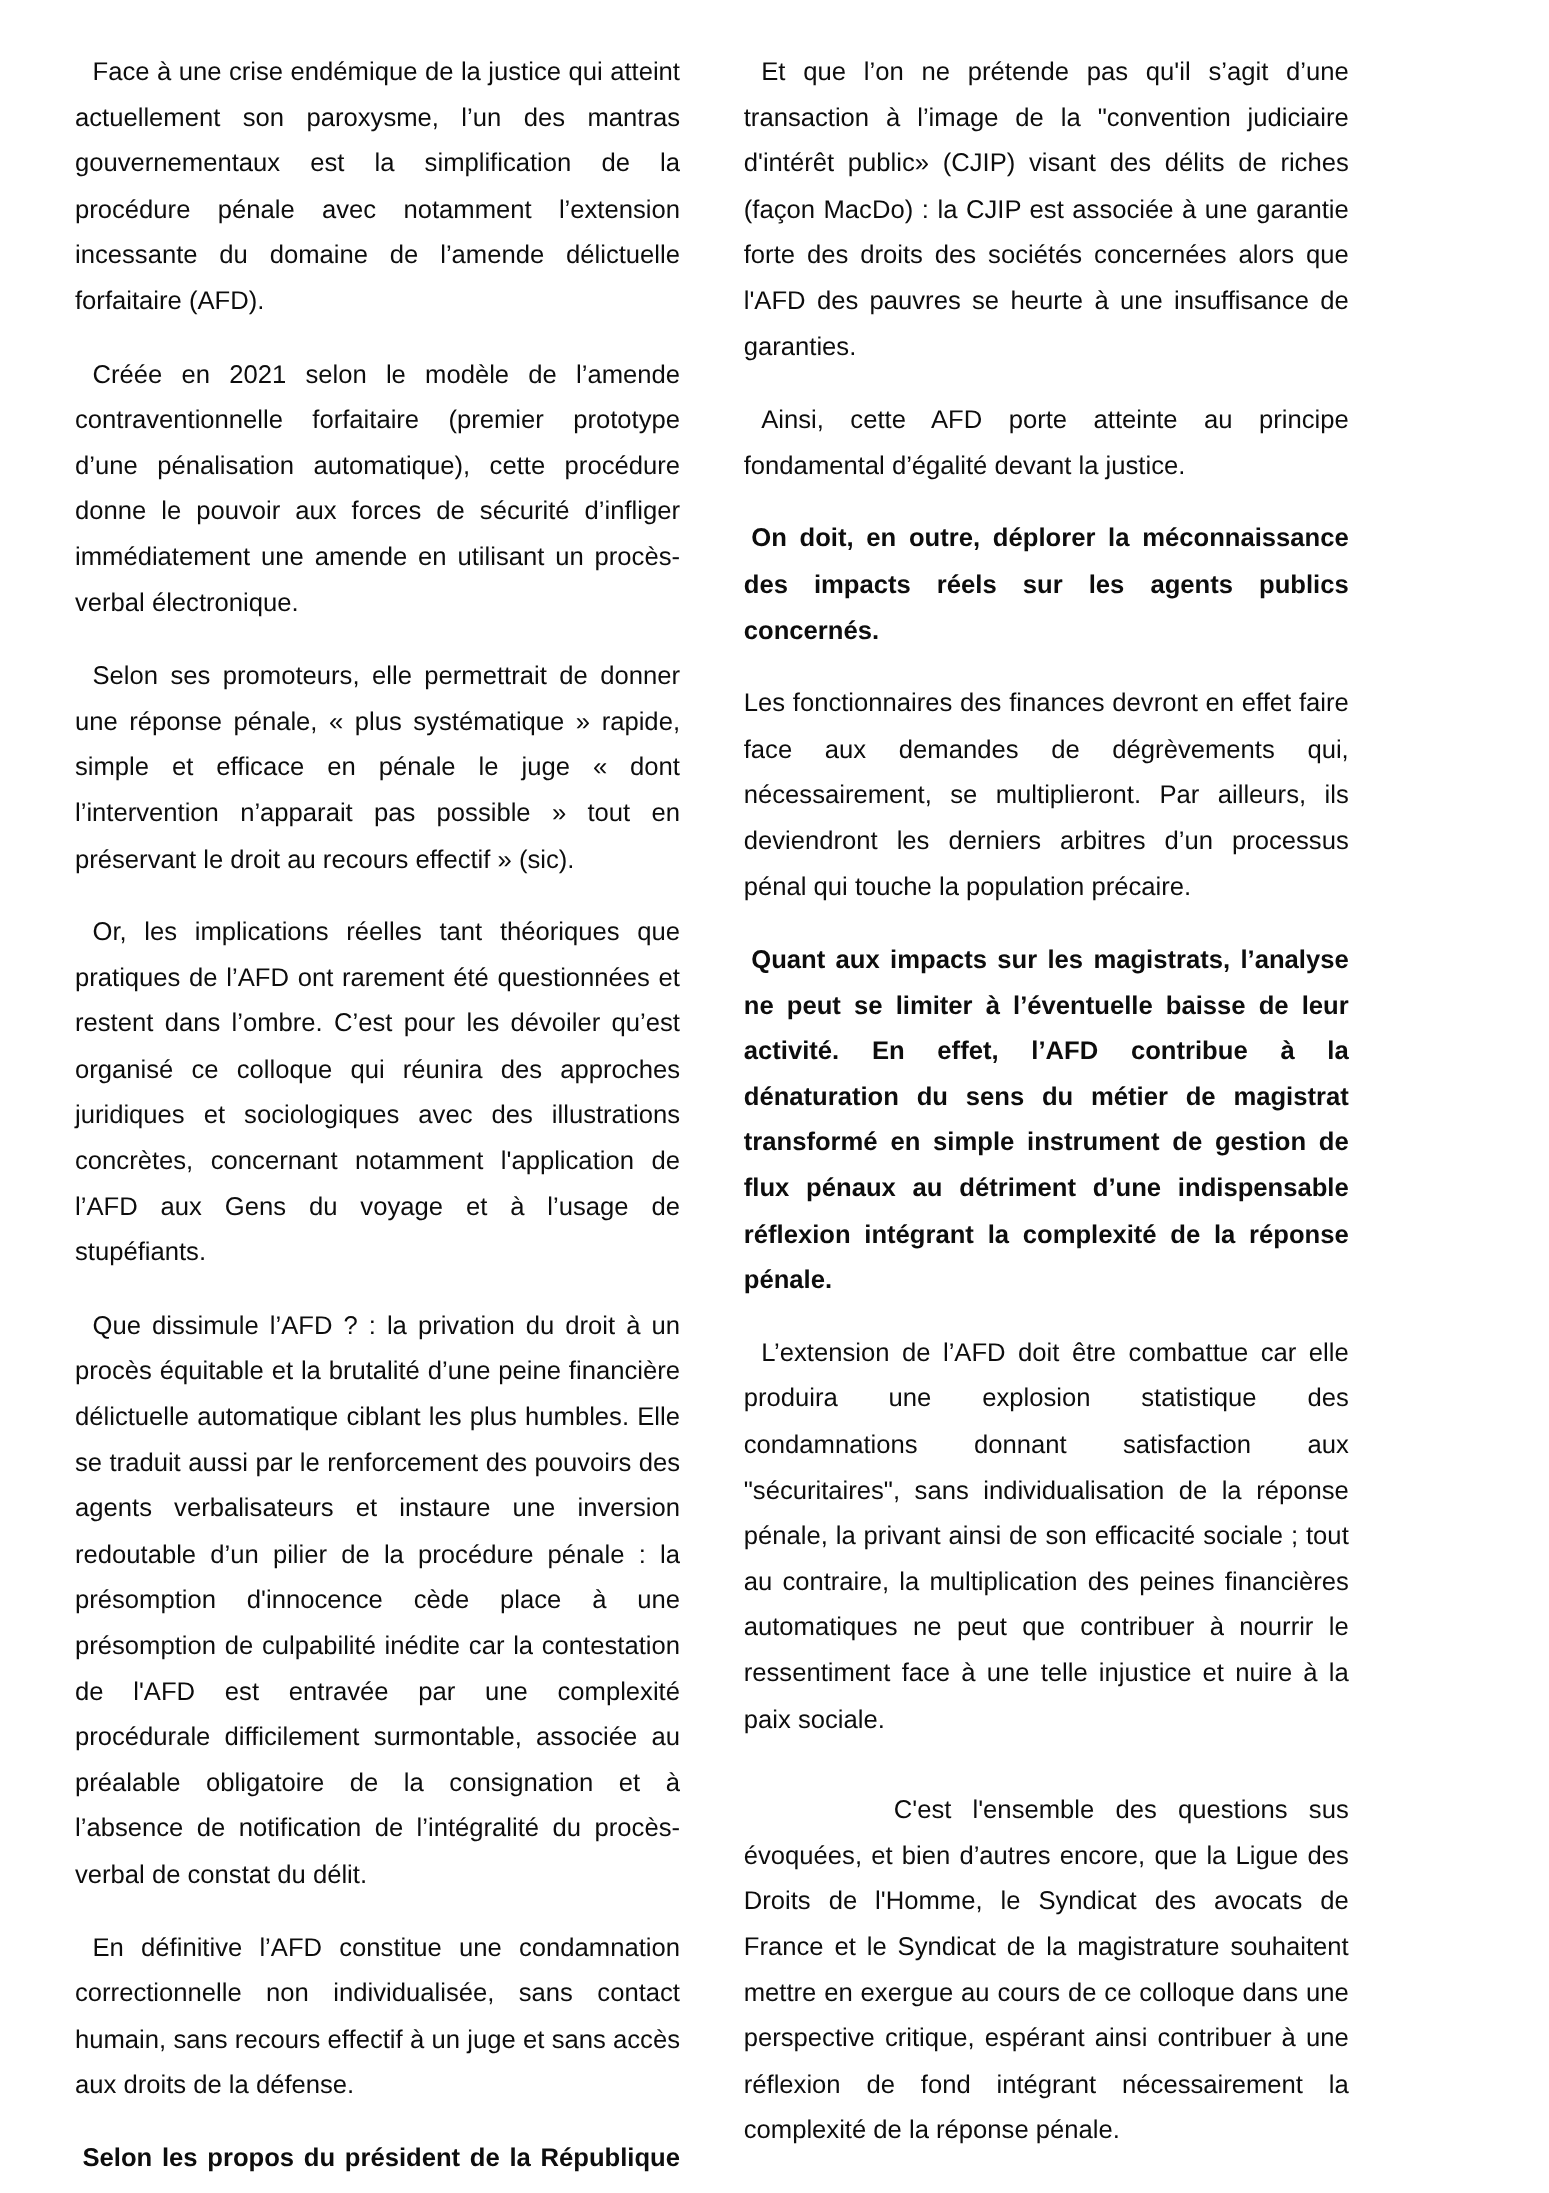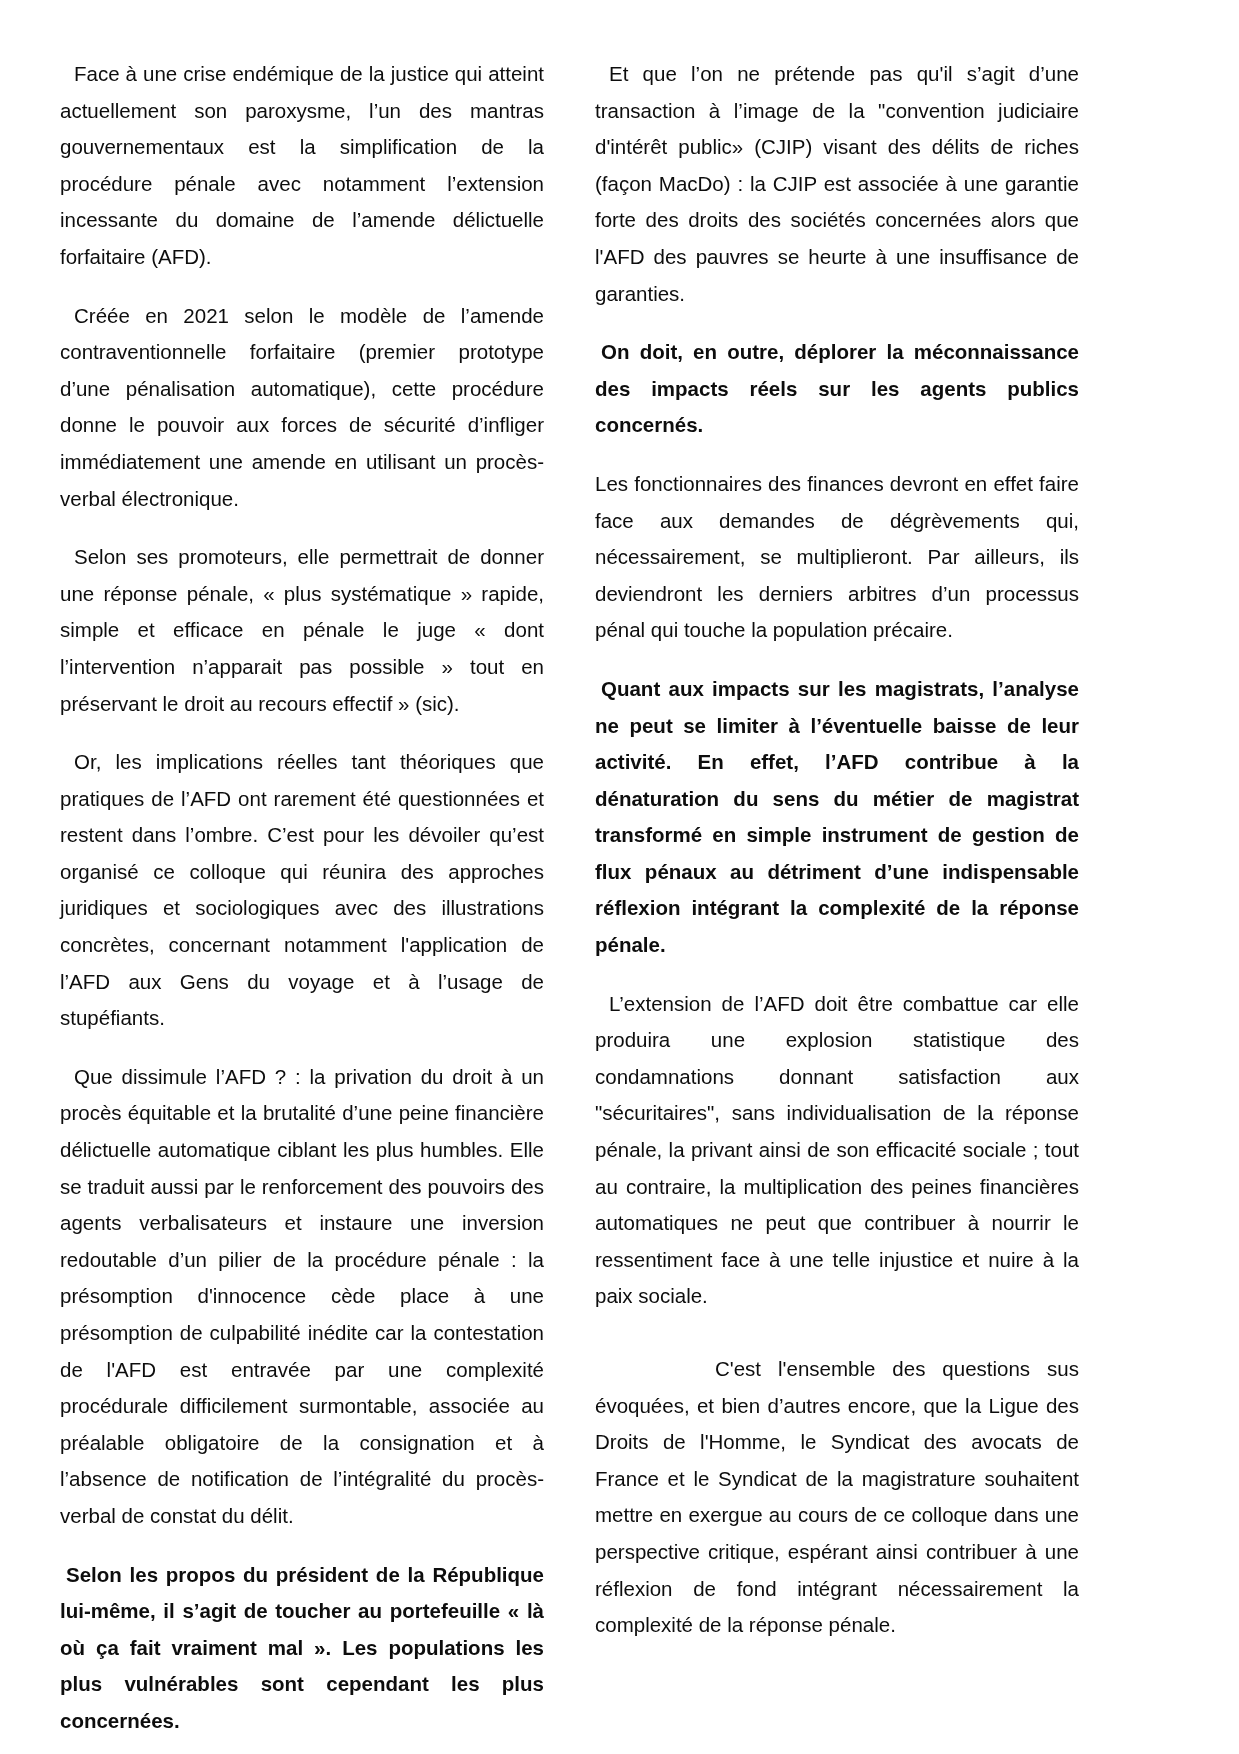--- a/index.html
+++ b/index.html
@@ -13,21 +13,21 @@
     height: 1754px;
     font-family: "Liberation Sans", sans-serif;
     color: #000000;
     -webkit-font-smoothing: antialiased;
   }
   .page {
     position: relative;
     width: 1239px;
     height: 1754px;
     box-sizing: border-box;
-    padding: 56px 60px 0 60px;
+    padding: 40px 60px 0 60px;
     background: #ffffff;
     overflow: hidden;
   }
   .columns {
     display: flex;
     flex-direction: row;
     align-items: flex-start;
     gap: 51px;
   }
   .column {
@@ -67,25 +67,27 @@
 
 <div class="page">
   <div class="columns">
 
     <div class="column">
       <p class="para indent">Face à une crise endémique de la justice qui atteint actuellement son paroxysme, l’un des mantras gouvernementaux est la simplification de la procédure pénale avec notamment l’extension incessante du domaine de l’amende délictuelle forfaitaire (AFD).</p>
       <p class="para indent">Créée en 2021 selon le modèle de l’amende contraventionnelle forfaitaire (premier prototype d’une pénalisation automatique), cette procédure donne le pouvoir aux forces de sécurité d’infliger immédiatement une amende en utilisant un procès-verbal électronique.</p>
       <p class="para indent">Selon ses promoteurs, elle permettrait de donner une réponse pénale, « plus systématique » rapide, simple et efficace en pénale le juge « dont l’intervention n’apparait pas possible » tout en préservant le droit au recours effectif » (sic).</p>
       <p class="para indent">Or, les implications réelles tant théoriques que pratiques de l’AFD ont rarement été questionnées et restent dans l’ombre. C’est pour les dévoiler qu’est organisé ce colloque qui réunira des approches juridiques et sociologiques avec des illustrations concrètes, concernant notamment l'application de l’AFD aux Gens du voyage et à l’usage de stupéfiants.</p>
       <p class="para indent">Que dissimule l’AFD ? : la privation du droit à un procès équitable et la brutalité d’une peine financière délictuelle automatique ciblant les plus humbles. Elle se traduit aussi par le renforcement des pouvoirs des agents verbalisateurs et instaure une inversion redoutable d’un pilier de la procédure pénale : la présomption d'innocence cède place à une présomption de culpabilité inédite car la contestation de l'AFD est entravée par une complexité procédurale difficilement surmontable, associée au préalable obligatoire de la consignation et à l’absence de notification de l’intégralité du procès- verbal de constat du délit.</p>
+      <p class="para indent">En définitive l’AFD constitue une condamnation correctionnelle non individualisée, sans contact humain, sans recours effectif à un juge et sans accès aux droits de la défense.</p>
       <p class="para indent-sm last">Selon les propos du président de la République lui-même, il s’agit de toucher au portefeuille « là où ça fait vraiment mal ». Les populations les plus vulnérables sont cependant les plus concernées.</p>
     </div>
 
     <div class="column">
       <p class="para indent">Et que l’on ne prétende pas qu'il s’agit d’une transaction à l’image de la "convention judiciaire d'intérêt public» (CJIP) visant des délits de riches (façon MacDo) : la CJIP est associée à une garantie forte des droits des sociétés concernées alors que l'AFD des pauvres se heurte à une insuffisance de garanties.</p>
+      <p class="para indent">Ainsi, cette AFD porte atteinte au principe fondamental d’égalité devant la justice.</p>
       <p class="para indent-sm">On doit, en outre, déplorer la méconnaissance des impacts réels sur les agents publics concernés.</p>
       <p class="para indent-none">Les fonctionnaires des finances devront en effet faire face aux demandes de dégrèvements qui, nécessairement, se multiplieront. Par ailleurs, ils deviendront les derniers arbitres d’un processus pénal qui touche la population précaire.</p>
       <p class="para indent-sm">Quant aux impacts sur les magistrats, l’analyse ne peut se limiter à l’éventuelle baisse de leur activité. En effet, l’AFD contribue à la dénaturation du sens du métier de magistrat transformé en simple instrument de gestion de flux pénaux au détriment d’une indispensable réflexion intégrant la complexité de la réponse pénale.</p>
       <p class="para indent">L’extension de l’AFD doit être combattue car elle produira une explosion statistique des condamnations donnant satisfaction aux "sécuritaires", sans individualisation de la réponse pénale, la privant ainsi de son efficacité sociale ; tout au contraire, la multiplication des peines financières automatiques ne peut que contribuer à nourrir le ressentiment face à une telle injustice et nuire à la paix sociale.</p>
       <div class="spacer-lg"></div>
       <p class="para indent-lg last">C'est l'ensemble des questions sus évoquées, et bien d’autres encore, que la Ligue des Droits de l'Homme, le Syndicat des avocats de France et le Syndicat de la magistrature souhaitent mettre en exergue au cours de ce colloque dans une perspective critique, espérant ainsi contribuer à une réflexion de fond intégrant nécessairement la complexité de la réponse pénale.</p>
     </div>
 
   </div>
 </div>

